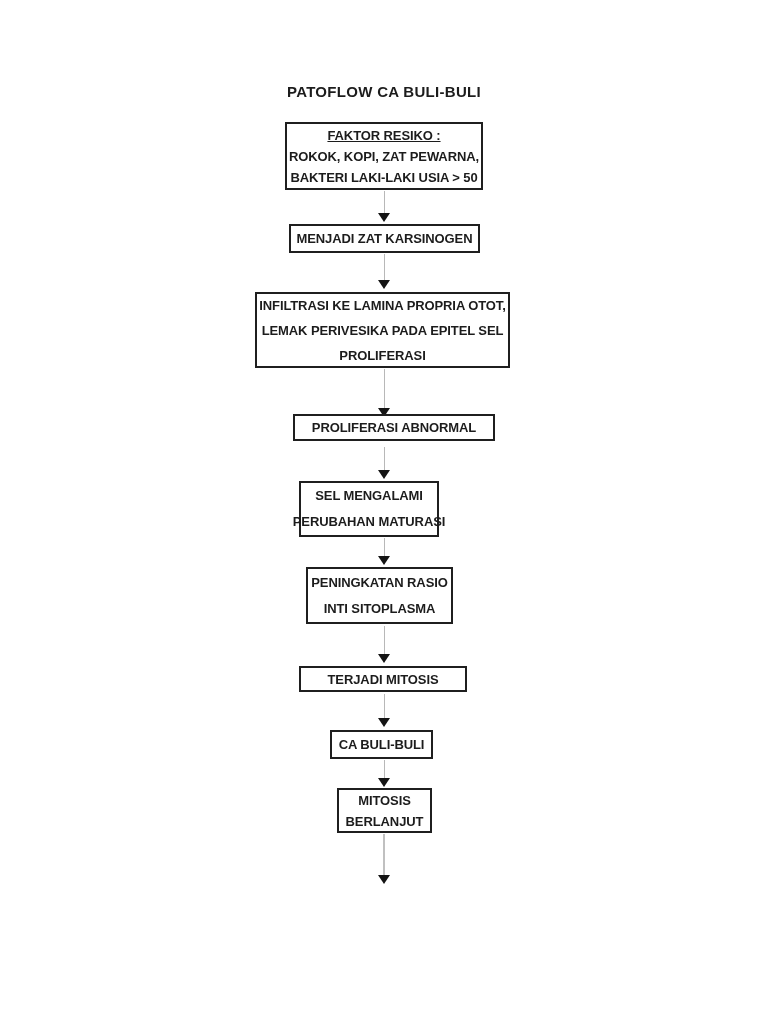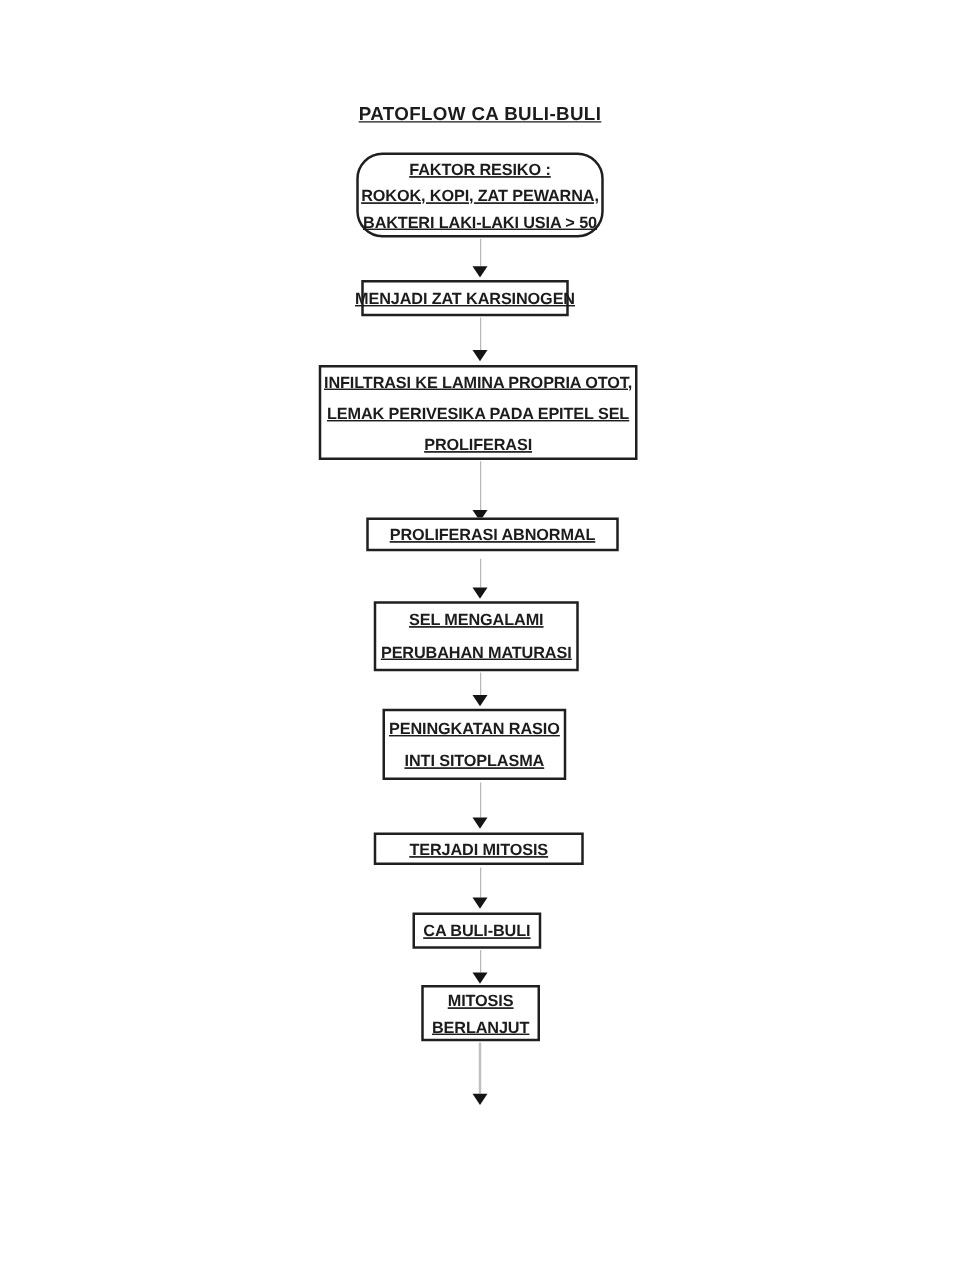--- a/index.html
+++ b/index.html
@@ -1,15 +1,15 @@
 <!DOCTYPE html>
 <html><head>
 <meta charset="utf-8">
 <style>
-  * { margin: 0; padding: 0; box-sizing: border-box; text-decoration: underline; }
+  * { margin: 0; padding: 0; box-sizing: border-box; }
   html, body { width: 768px; height: 1024px; }
   body {
     background: #ffffff;
     font-family: "Liberation Sans", sans-serif;
     position: relative;
     overflow: hidden;
   }
   .page {
     position: absolute;
     inset: 0;
@@ -37,25 +37,25 @@
     font-weight: bold;
     font-size: 13px;
     color: #1c1c1c;
     text-align: center;
     white-space: nowrap;
     letter-spacing: -0.1px;
   }
   .node .line { display: block; }
   .underline { text-decoration: underline; }
 
-  .n0 { left: 285px; top: 122px; width: 198px; height: 68px; line-height: 21px; border-radius: 21px; }
-  .n1 { left: 289px; top: 224px; width: 166px; height: 29px; }
+  .n0 { left: 285px; top: 122px; width: 198px; height: 68px; line-height: 21px; }
+  .n1 { left: 289px; top: 224px; width: 191px; height: 29px; }
   .n2 { left: 255px; top: 292px; width: 255px; height: 76px; line-height: 25px; align-items: center; }
   .n3 { left: 293px; top: 414px; width: 202px; height: 27px; }
-  .n4 { left: 299px; top: 481px; width: 164px; height: 56px; line-height: 26px; }
+  .n4 { left: 299px; top: 481px; width: 140px; height: 56px; line-height: 26px; }
   .n5 { left: 306px; top: 567px; width: 147px; height: 57px; line-height: 26px; }
   .n6 { left: 299px; top: 666px; width: 168px; height: 26px; }
   .n7 { left: 330px; top: 730px; width: 103px; height: 29px; }
   .n8 { left: 337px; top: 788px; width: 95px; height: 45px; line-height: 21px; }
 
   .arrow {
     position: absolute;
     width: 12px;
     display: flex;
     flex-direction: column;

